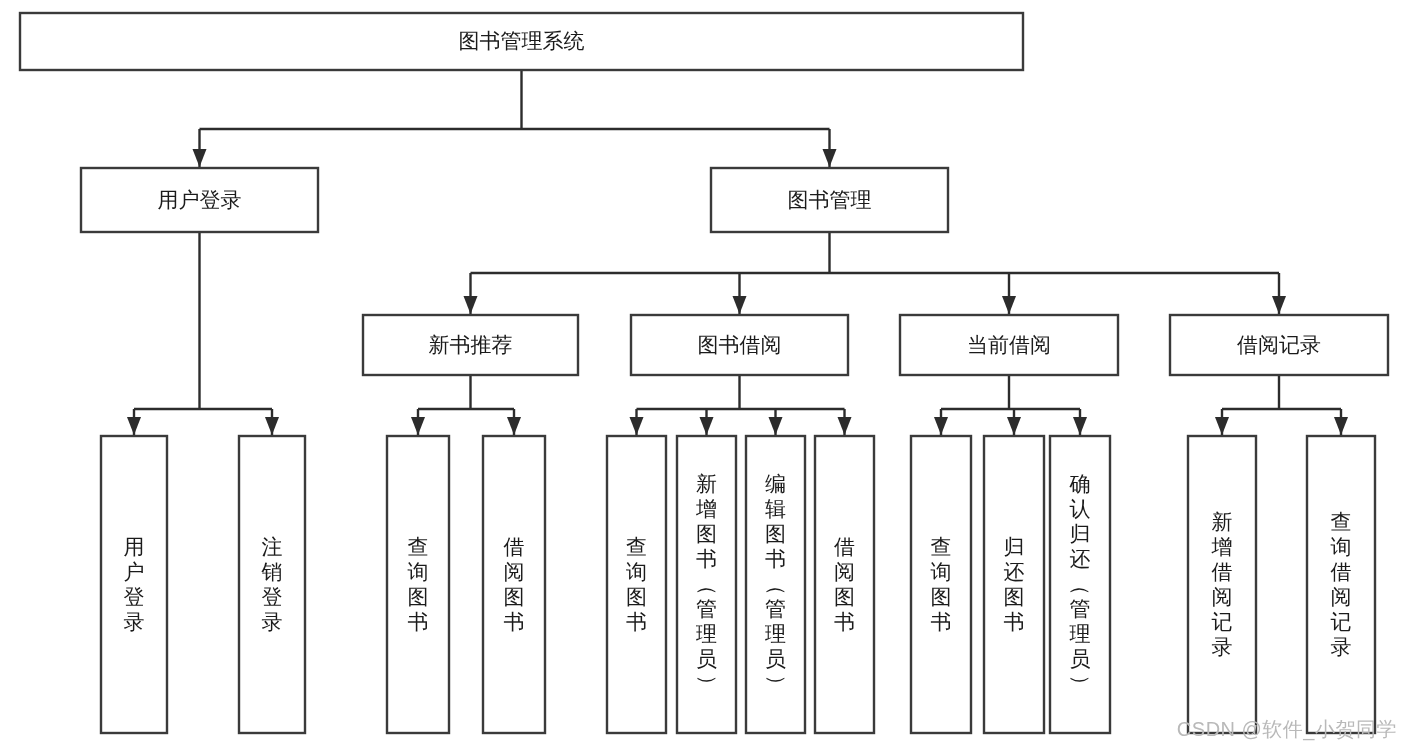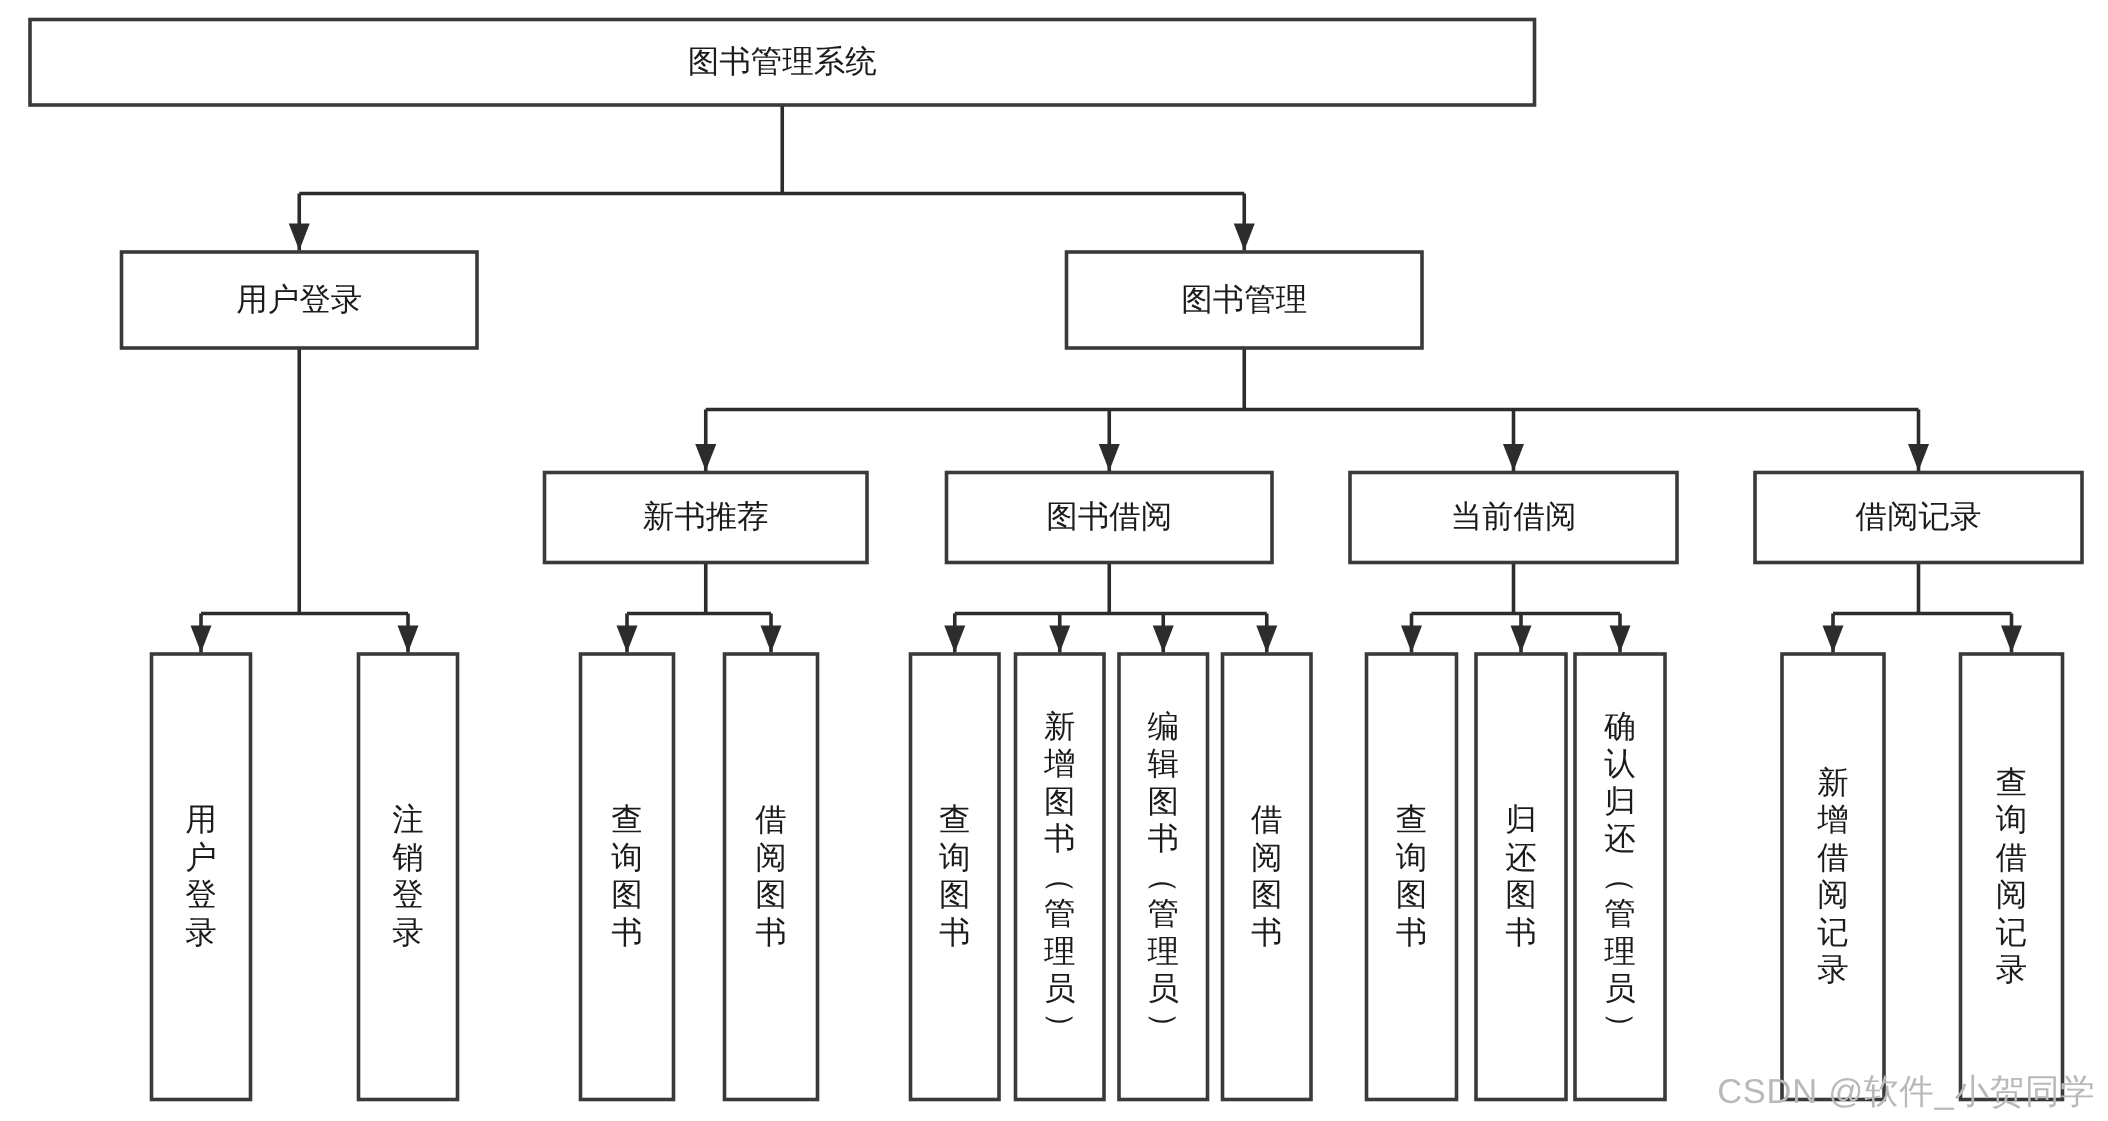--- a/index.html
+++ b/index.html
@@ -51,21 +51,21 @@
   }
   .arrow-head {
     fill: #2c2c2c;
     stroke: none;
   }
   .watermark {
     position: absolute;
     right: 8px;
     bottom: 4px;
     font-family: "Liberation Sans", "DejaVu Sans", sans-serif;
-    font-size: 23px;
+    font-size: 20px;
     color: #b9b9b9;
     letter-spacing: 0.5px;
     white-space: nowrap;
     pointer-events: none;
   }
 </style>
 </head>
 <body>
 
 <div id="diagram-root">

